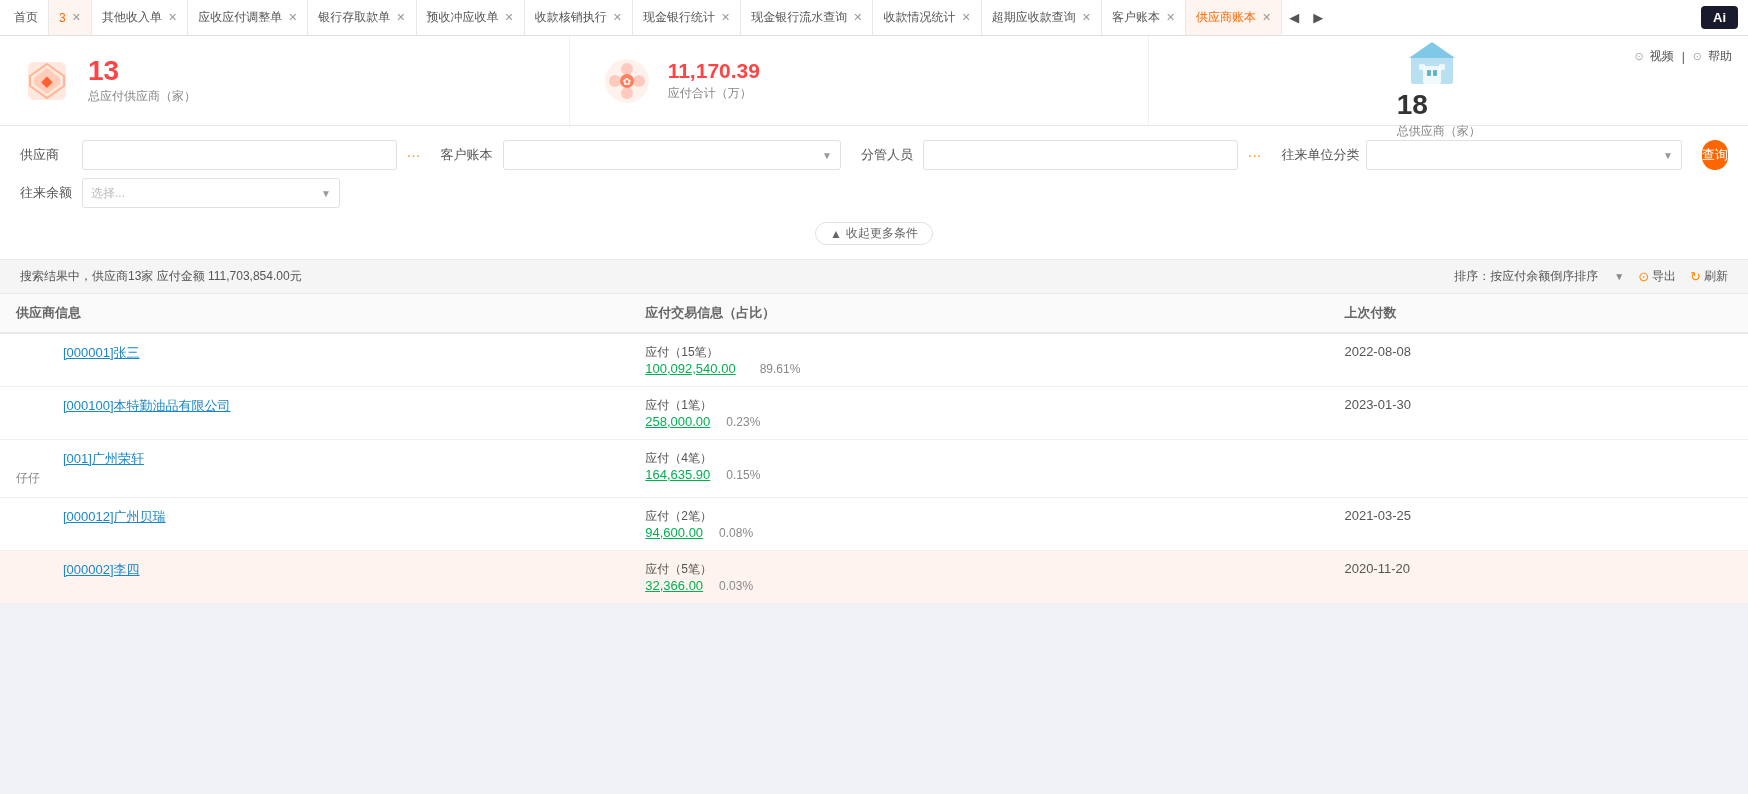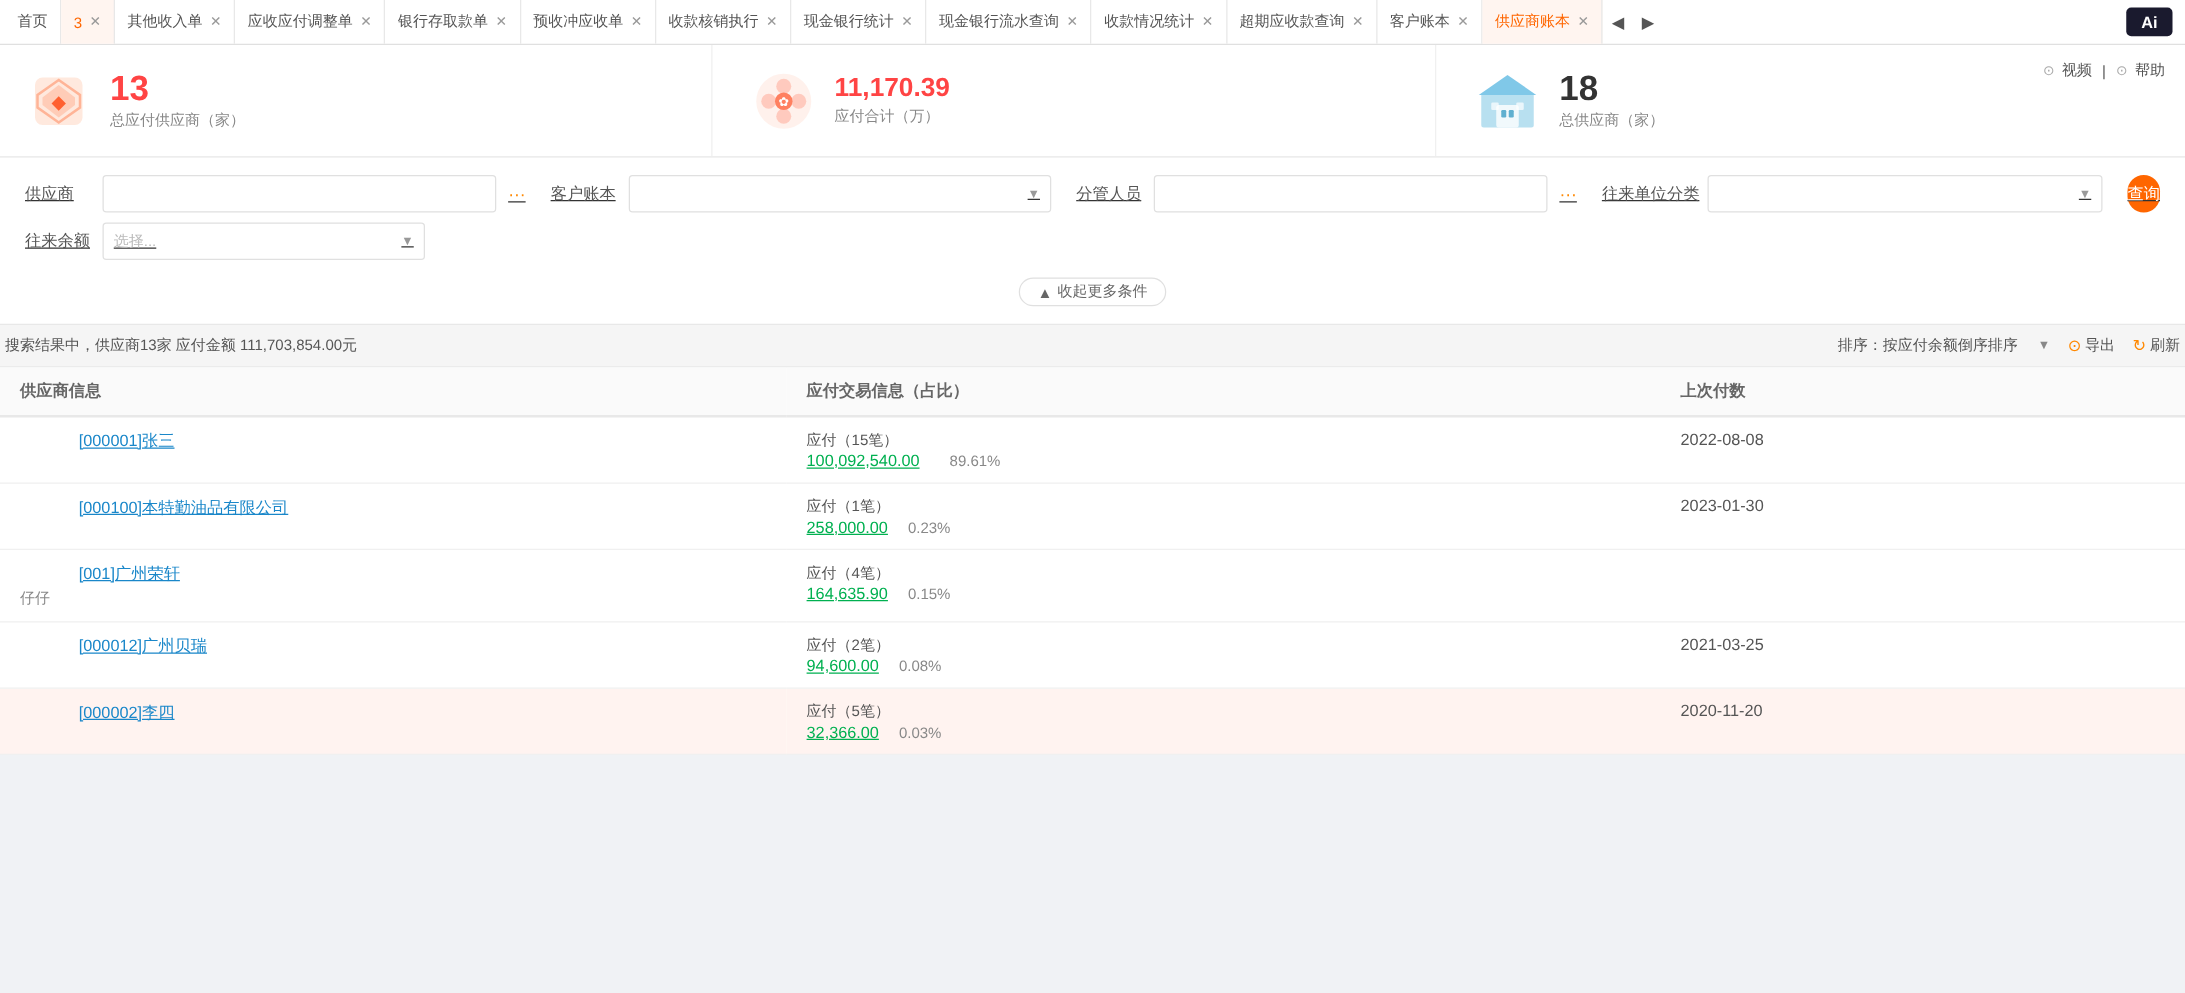--- a/index.html
+++ b/index.html
@@ -103,21 +103,20 @@
     .filter-area {
       background: #fff;
       padding: 14px 20px 10px 20px;
       border-bottom: 1px solid #e8e8e8;
     }
     .filter-row {
       display: flex;
       align-items: center;
       margin-bottom: 8px;
       gap: 20px;
-      text-decoration: underline;
     }
     .filter-item {
       display: flex;
       align-items: center;
       gap: 6px;
       flex: 1;
     }
     .filter-item label {
       white-space: nowrap;
       font-size: 13px;
@@ -178,21 +177,21 @@
       border-radius: 12px;
       padding: 2px 14px;
       background: #fff;
     }
 
     
     .result-bar {
       display: flex;
       align-items: flex-start;
       justify-content: space-between;
-      padding: 8px 4px;
+      padding: 8px 20px;
       background: #f5f5f5;
       border-bottom: 1px solid #e8e8e8;
       font-size: 12px;
       color: #555;
     }
     .result-bar-left {}
     .result-bar-right {
       display: flex;
       align-items: center;
       gap: 14px;
@@ -366,21 +365,21 @@
         <circle cx="27" cy="27" r="7" fill="#ff8060"></circle>
         <text x="27" y="31" text-anchor="middle" font-size="10" fill="#fff">✿</text>
       </svg>
     </div>
     <div class="stat-content">
       <div class="stat-number large">11,170.39</div>
       <div class="stat-label">应付合计（万）</div>
     </div>
   </div>
 
-  <div class="stat-item" style="border-right:none; margin-right:0;">
+  <div class="stat-item" style="border-right:none; margin-right:0;flex-direction:column;">
     <div class="stat-icon">
       <svg viewBox="0 0 54 54" xmlns="http://www.w3.org/2000/svg">
         <rect x="6" y="20" width="42" height="28" rx="2" fill="#b8e0f0"></rect>
         <polygon points="4,22 27,6 50,22" fill="#80c8e8"></polygon>
         <rect x="18" y="30" width="18" height="18" rx="2" fill="#fff" opacity="0.8"></rect>
         <rect x="22" y="34" width="4" height="6" rx="1" fill="#60b0d0"></rect>
         <rect x="28" y="34" width="4" height="6" rx="1" fill="#60b0d0"></rect>
         <rect x="14" y="28" width="6" height="6" rx="1" fill="#fff" opacity="0.7"></rect>
         <rect x="34" y="28" width="6" height="6" rx="1" fill="#fff" opacity="0.7"></rect>
       </svg>

